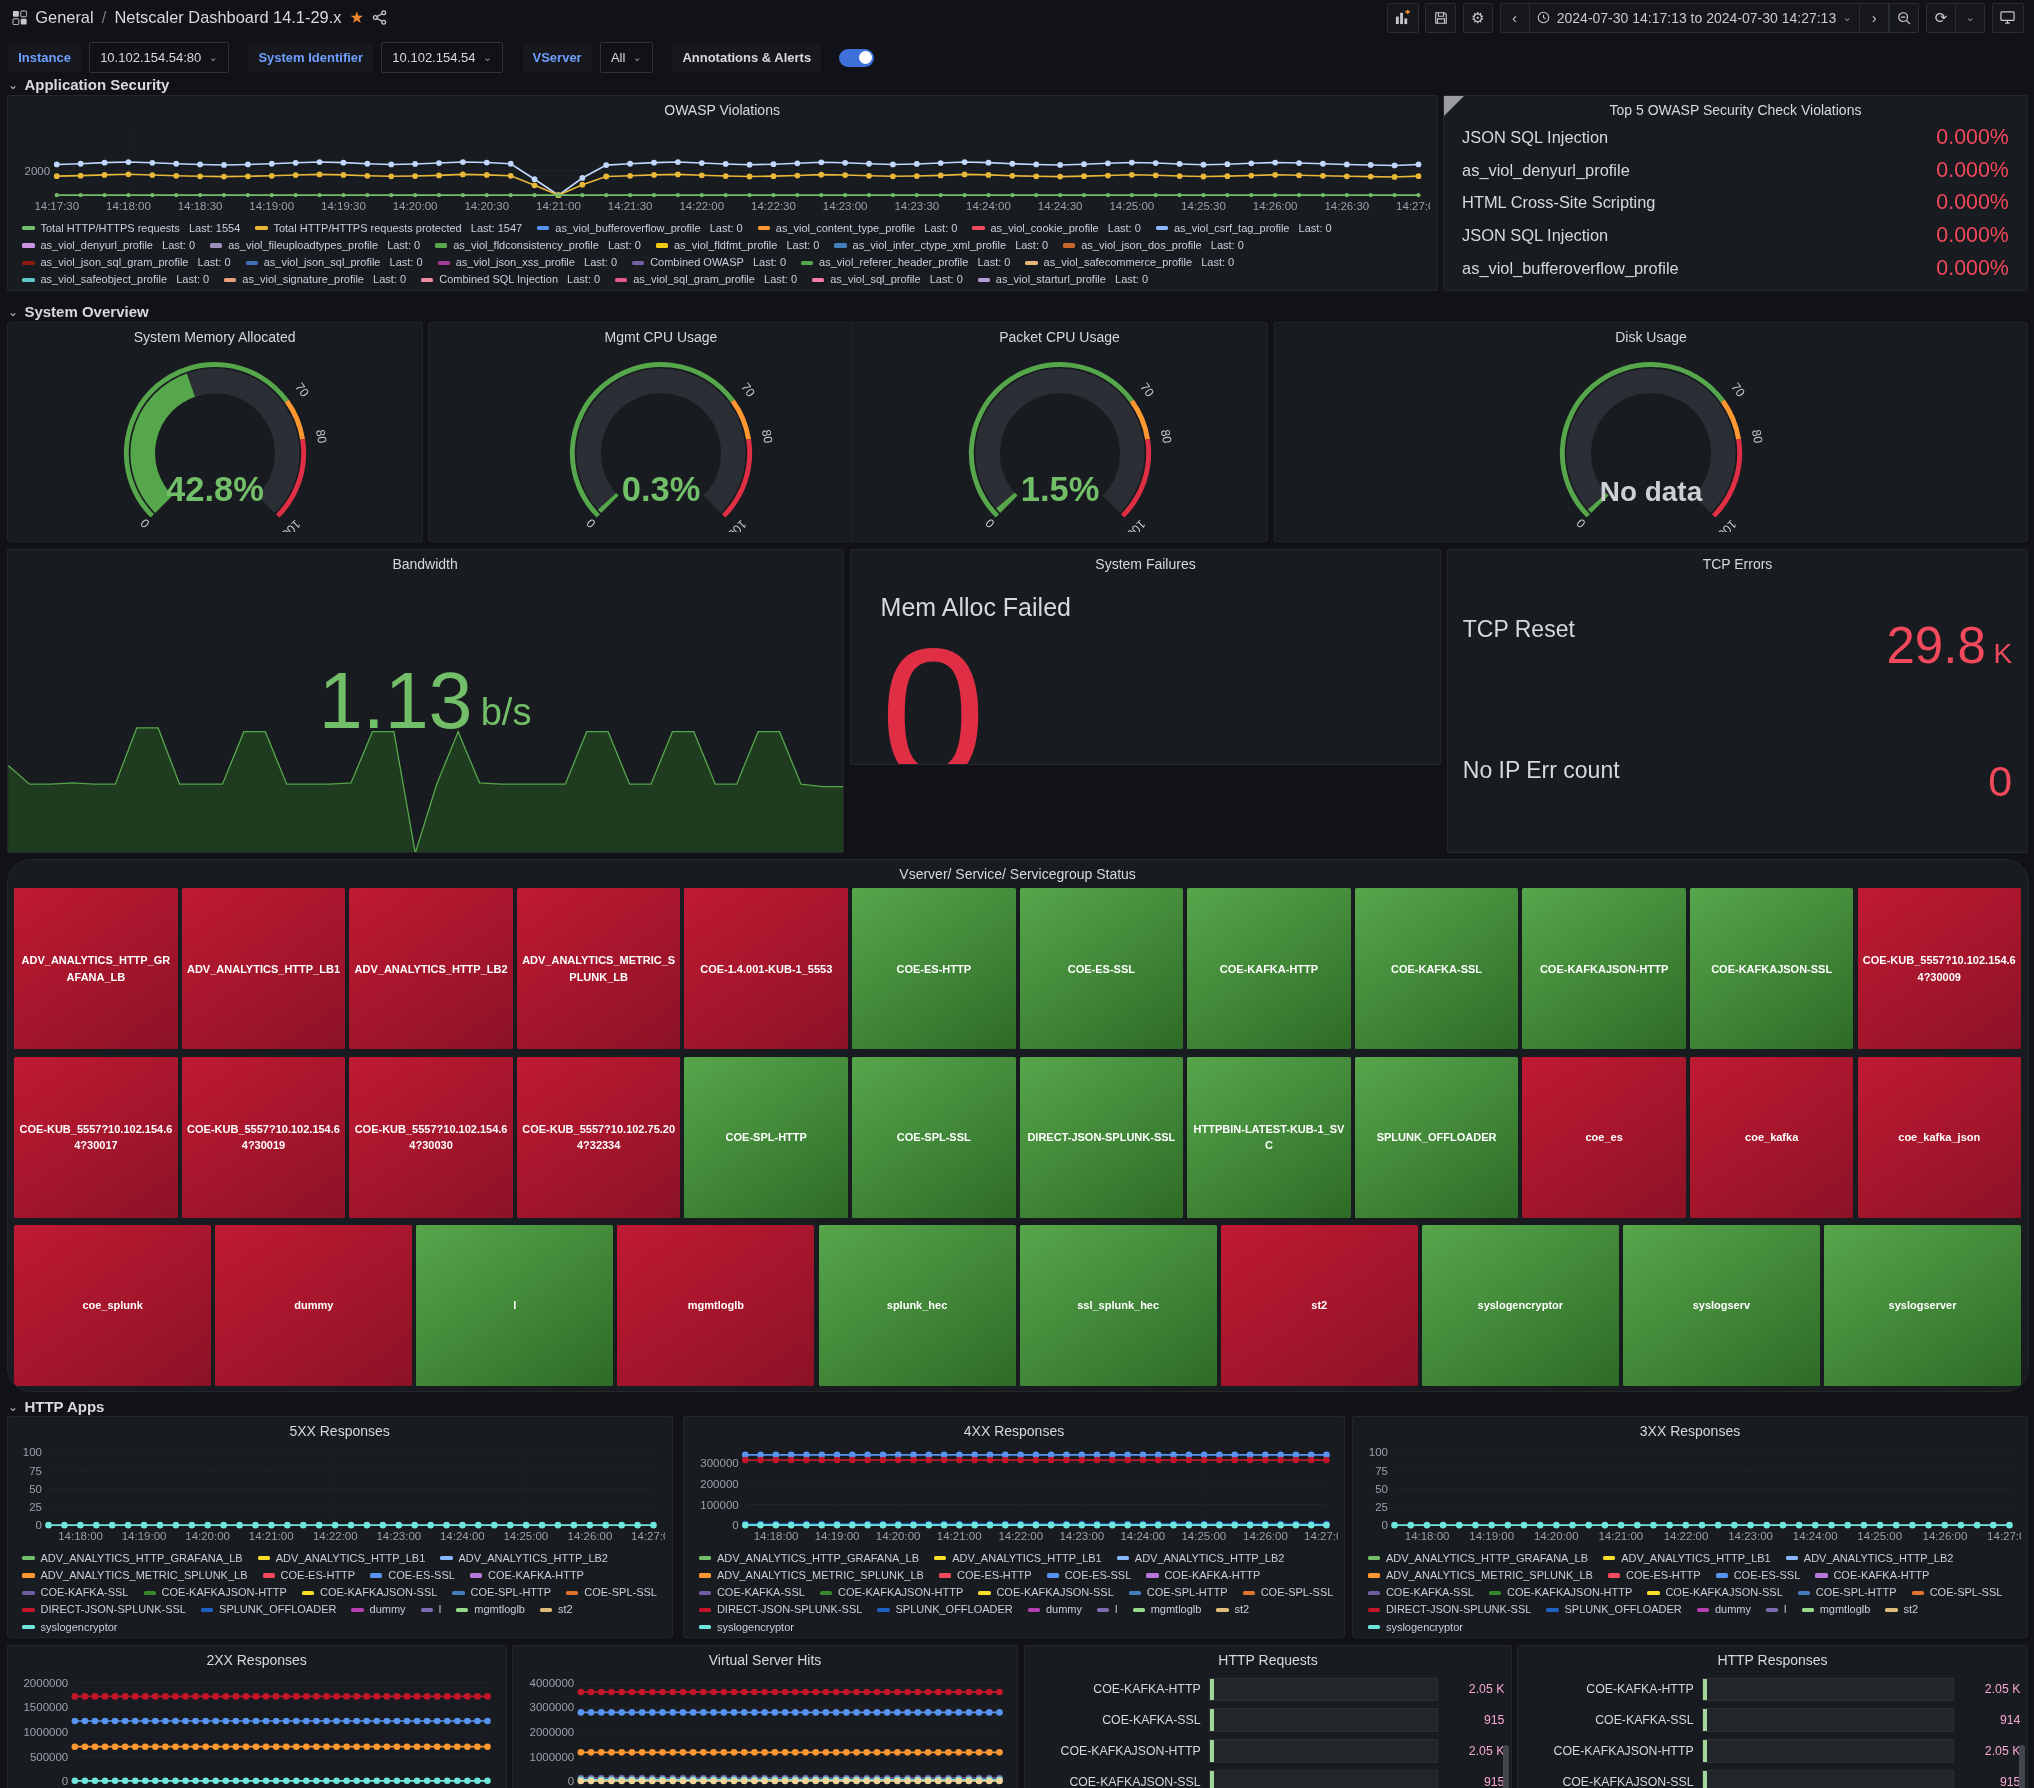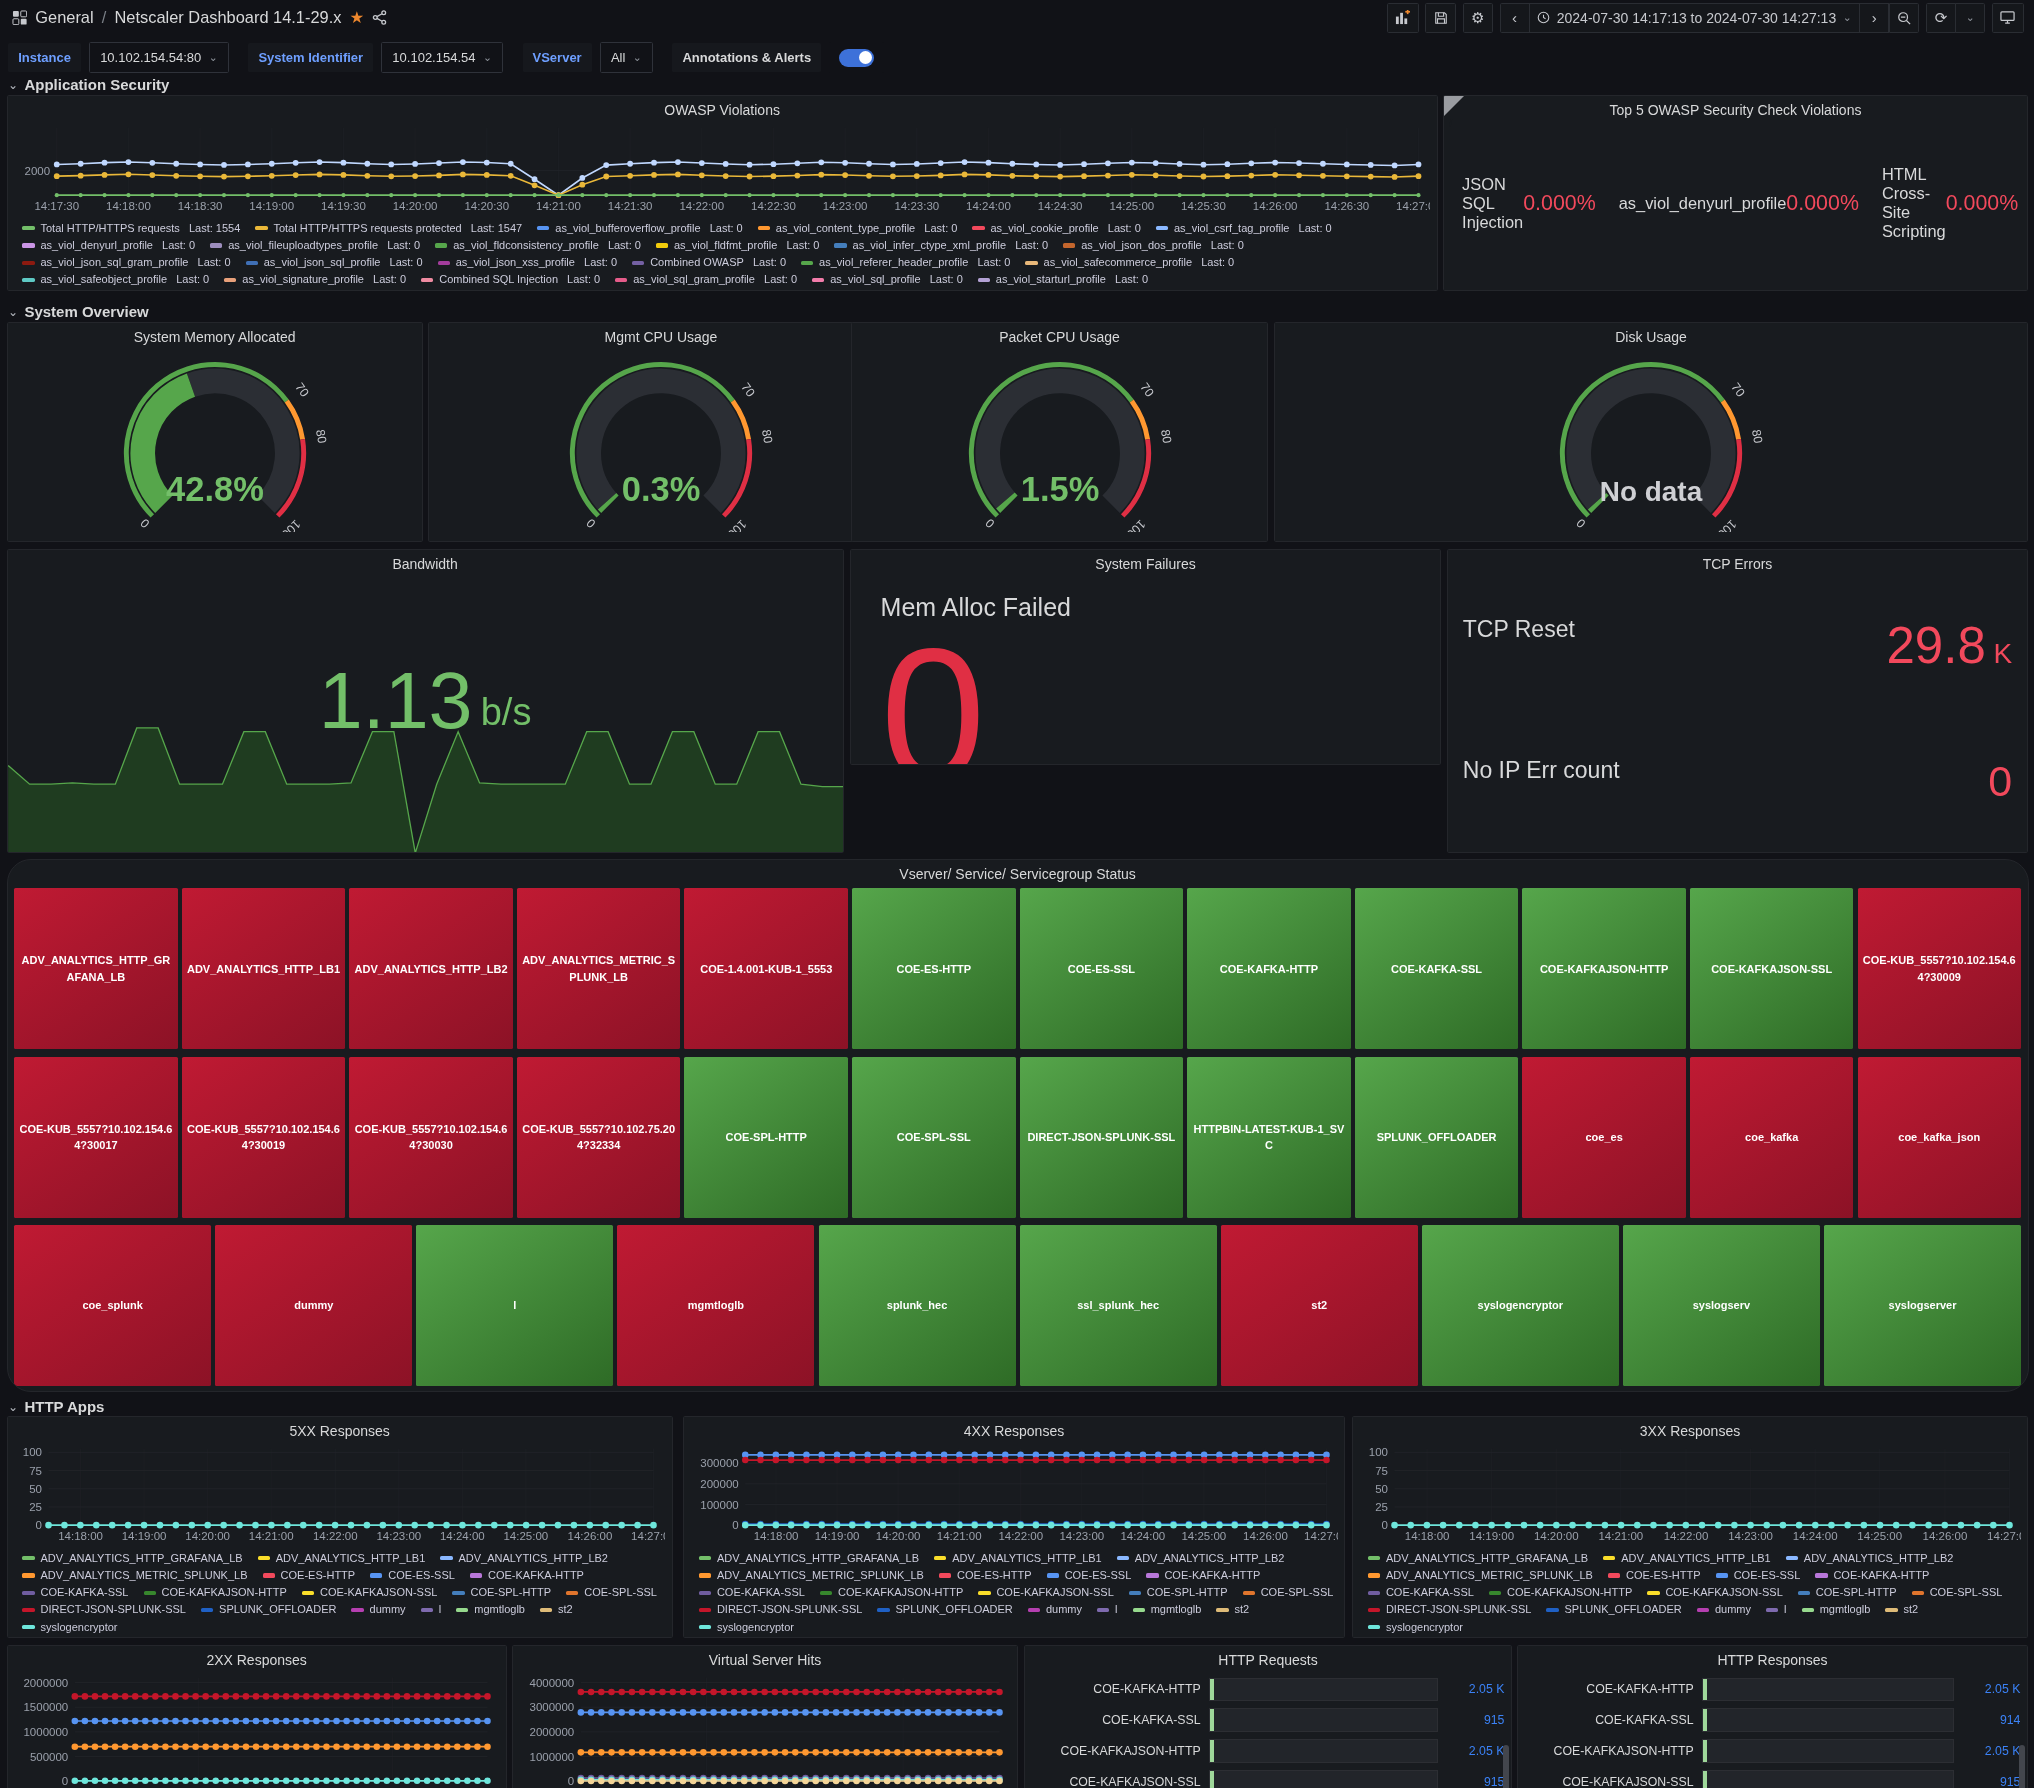--- a/index.html
+++ b/index.html
@@ -45,21 +45,21 @@
   .bigstat{position:absolute;left:0;top:0;width:100%;height:100%;}
   .statusgrid{display:grid;gap:4.1px;margin-top:3.3px;}
   .tile{display:flex;align-items:center;justify-content:center;text-align:center;color:#fff;font-weight:bold;
         font-size:11px;padding:5px;border-radius:1.6px;line-height:1.5;word-break:break-all;}
   .tile.up{background:linear-gradient(145deg,#56a64b 0%,#2e6b26 100%);}
   .tile.down{background:linear-gradient(145deg,#c01a33 0%,#8c1226 100%);}
   .bgrow{display:flex;align-items:center;height:25px;margin-top:5.8px;gap:8.2px;}
   .bglabel{width:169px;text-align:right;font-size:12.3px;color:#d8d9da;flex:none;white-space:nowrap;overflow:hidden;}
   .bgtrack{flex:1;height:21.4px;background:#22252a;border:0.8px solid #2c2e33;position:relative;}
   .bgtick{position:absolute;left:0;top:0;width:4.1px;height:100%;background:#9fd89a;}
-  .bgval{width:58px;text-align:right;font-size:12.3px;color:#3b82f6;flex:none;}
+  .bgval{width:58px;text-align:right;font-size:12.3px;color:#f9a8d4;flex:none;}
   .scrollbar{position:absolute;right:1.6px;width:6.6px;border-radius:3.3px;background:#43464d;}
   .tcprow{display:flex;align-items:flex-start;justify-content:space-between;padding:0 8.2px;}
   .tcplabel{font-size:23px;color:#d8d9da;}
   .tcpval{color:#f2495c;font-weight:400;}
   svg text{font-family:"Liberation Sans","DejaVu Sans",sans-serif;}
 </style>
 </head>
 <body>
 
 <div id="dash">
@@ -519,21 +519,21 @@
           <span class="lastv">Last: 0</span>
         </span>
       </div>
   </section>
 
   <section class="panel" style="left:1443px;top:95px;width:585px;height:196px;">
     <div class="info-corner">
         <span class="info-i">i</span>
       </div>
     <div class="ptitle">Top 5 OWASP Security Check Violations</div>
-    <div id="top5-rows" style="flex:1;display:flex;flex-direction:row;">
+    <div id="top5-rows" style="flex:1;display:flex;flex-direction:column;">
         <div class="t5row">
           <span class="t5name">JSON SQL Injection</span>
           <span class="t5val">0.000%</span>
         </div>
         <div class="t5row">
           <span class="t5name">as_viol_denyurl_profile</span>
           <span class="t5val">0.000%</span>
         </div>
         <div class="t5row">
           <span class="t5name">HTML Cross-Site Scripting</span>

